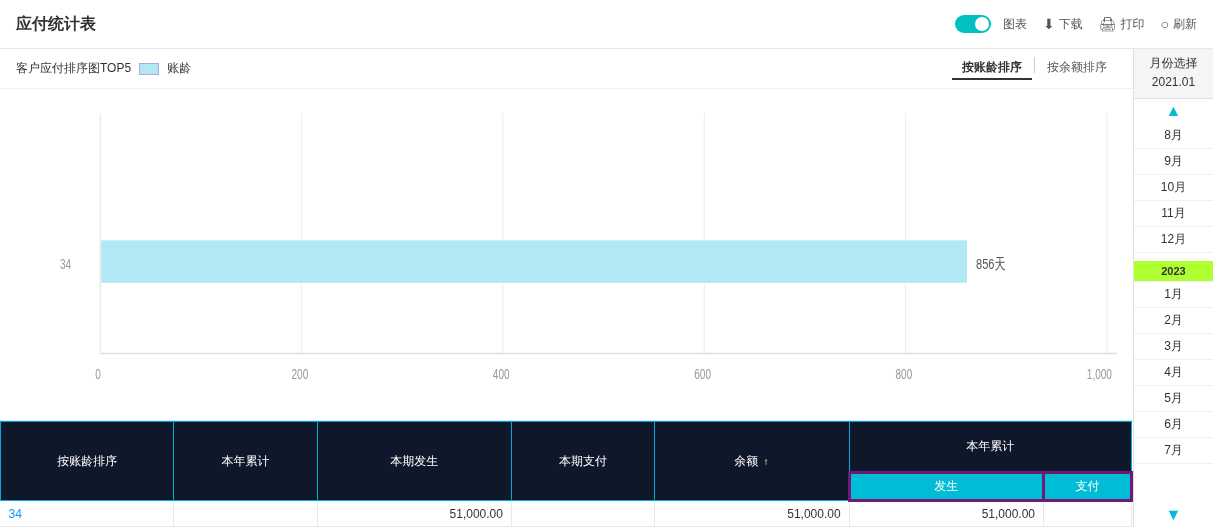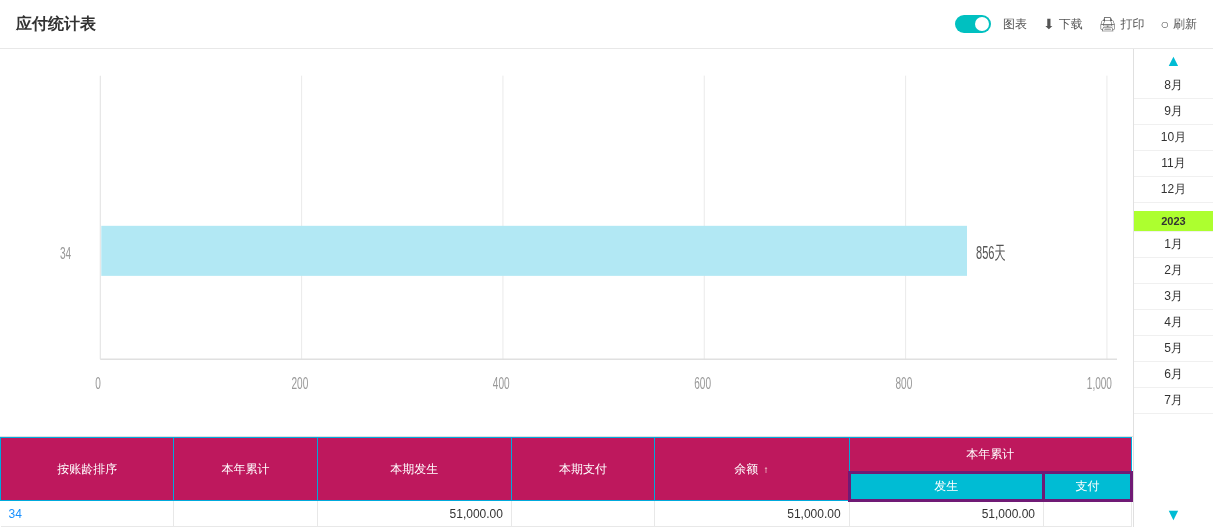--- a/index.html
+++ b/index.html
@@ -35,21 +35,21 @@
     .sort-btn.active { color: #333; border-bottom: 2px solid #333; font-weight: bold; }
 
     
     .chart-area { flex: 1; position: relative; padding: 10px 16px 10px 60px; background: #fff; }
     .chart-svg { width: 100%; height: 100%; }
 
     
     .table-section { background: #fff; border-top: 1px solid #e0e0e0; }
     .table-wrapper { overflow-x: auto; }
     table { width: 100%; border-collapse: collapse; }
-    .table-header-row-1 th { background: #be185d; color: #fff; text-align: center; padding: 8px 4px; font-size: 12px; font-weight: normal; border: 1px solid #0ad; }
+    .table-header-row-1 th { background: #0f172a; color: #fff; text-align: center; padding: 16px 4px; font-size: 12px; font-weight: normal; border: 1px solid #0ad; }
     .table-header-row-2 th { background: #00bcd4; color: #fff; text-align: center; padding: 4px; font-size: 12px; font-weight: normal; border: 3px solid #701a75; }
     .table-data-row td { padding: 5px 8px; font-size: 12px; border-bottom: 1px solid #e8e8e8; border-right: 1px solid #e8e8e8; }
     .table-data-row td.right { text-align: right; color: #333; padding-left: 15px; }
     .table-data-row td a { color: #1890ff; text-decoration: none; }
 
     
     .sidebar { width: 80px; border-left: 1px solid #e0e0e0; background: #fff; display: flex; flex-direction: column; overflow: hidden; }
     .sidebar-header { background: #f5f5f5; padding: 6px 8px; font-size: 12px; color: #333; text-align: center; border-bottom: 1px solid #e0e0e0; }
     .sidebar-year-input { width: 100%; text-align: center; font-size: 12px; padding: 3px; border: none; background: transparent; color: #333; }
     .sidebar-nav { display: flex; flex-direction: column; flex: 1; overflow: hidden; }
@@ -88,20 +88,32 @@
         <span class="action-icon">○</span>
         <span>刷新</span>
       </div>
     </div>
   </div>
 
   <div class="main-content">
 
     <div class="chart-section">
 
+      <div class="chart-top">
+        <div class="chart-legend">
+          <span class="legend-label">客户应付排序图TOP5</span>
+          <span class="legend-box"></span>
+          <span class="legend-text">账龄</span>
+        </div>
+        <div class="sort-btns">
+          <span class="sort-btn active">按账龄排序</span>
+          <span class="sort-divider"></span>
+          <span class="sort-btn">按余额排序</span>
+        </div>
+      </div>
 
       <div class="chart-area">
         <svg class="chart-svg" viewBox="0 0 1050 220" preserveAspectRatio="none">
 
           <text class="y-label" x="0" y="120">34</text>
 
           <line x1="40" y1="10" x2="40" y2="180" stroke="#e0e0e0" stroke-width="1"></line>
           <line x1="40" y1="180" x2="1050" y2="180" stroke="#e0e0e0" stroke-width="1"></line>
 
           <line x1="240" y1="10" x2="240" y2="180" stroke="#e0e0e0" stroke-width="0.5"></line>
@@ -153,20 +165,24 @@
                 <td class="right">51,000.00</td>
                 <td></td>
               </tr>
             </tbody>
           </table>
         </div>
       </div>
     </div>
 
     <div class="sidebar">
+      <div class="sidebar-header">
+        <div>月份选择</div>
+        <input class="sidebar-year-input" type="text" value="2021.01" style="">
+      </div>
       <div class="sidebar-nav">
         <div class="nav-arrow">▲</div>
         <div class="month-list">
           <div class="month-item">8月</div>
           <div class="month-item">9月</div>
           <div class="month-item">10月</div>
           <div class="month-item">11月</div>
           <div class="month-item">12月</div>
           <div class="month-item year-badge">2023</div>
           <div class="month-item">1月</div>

